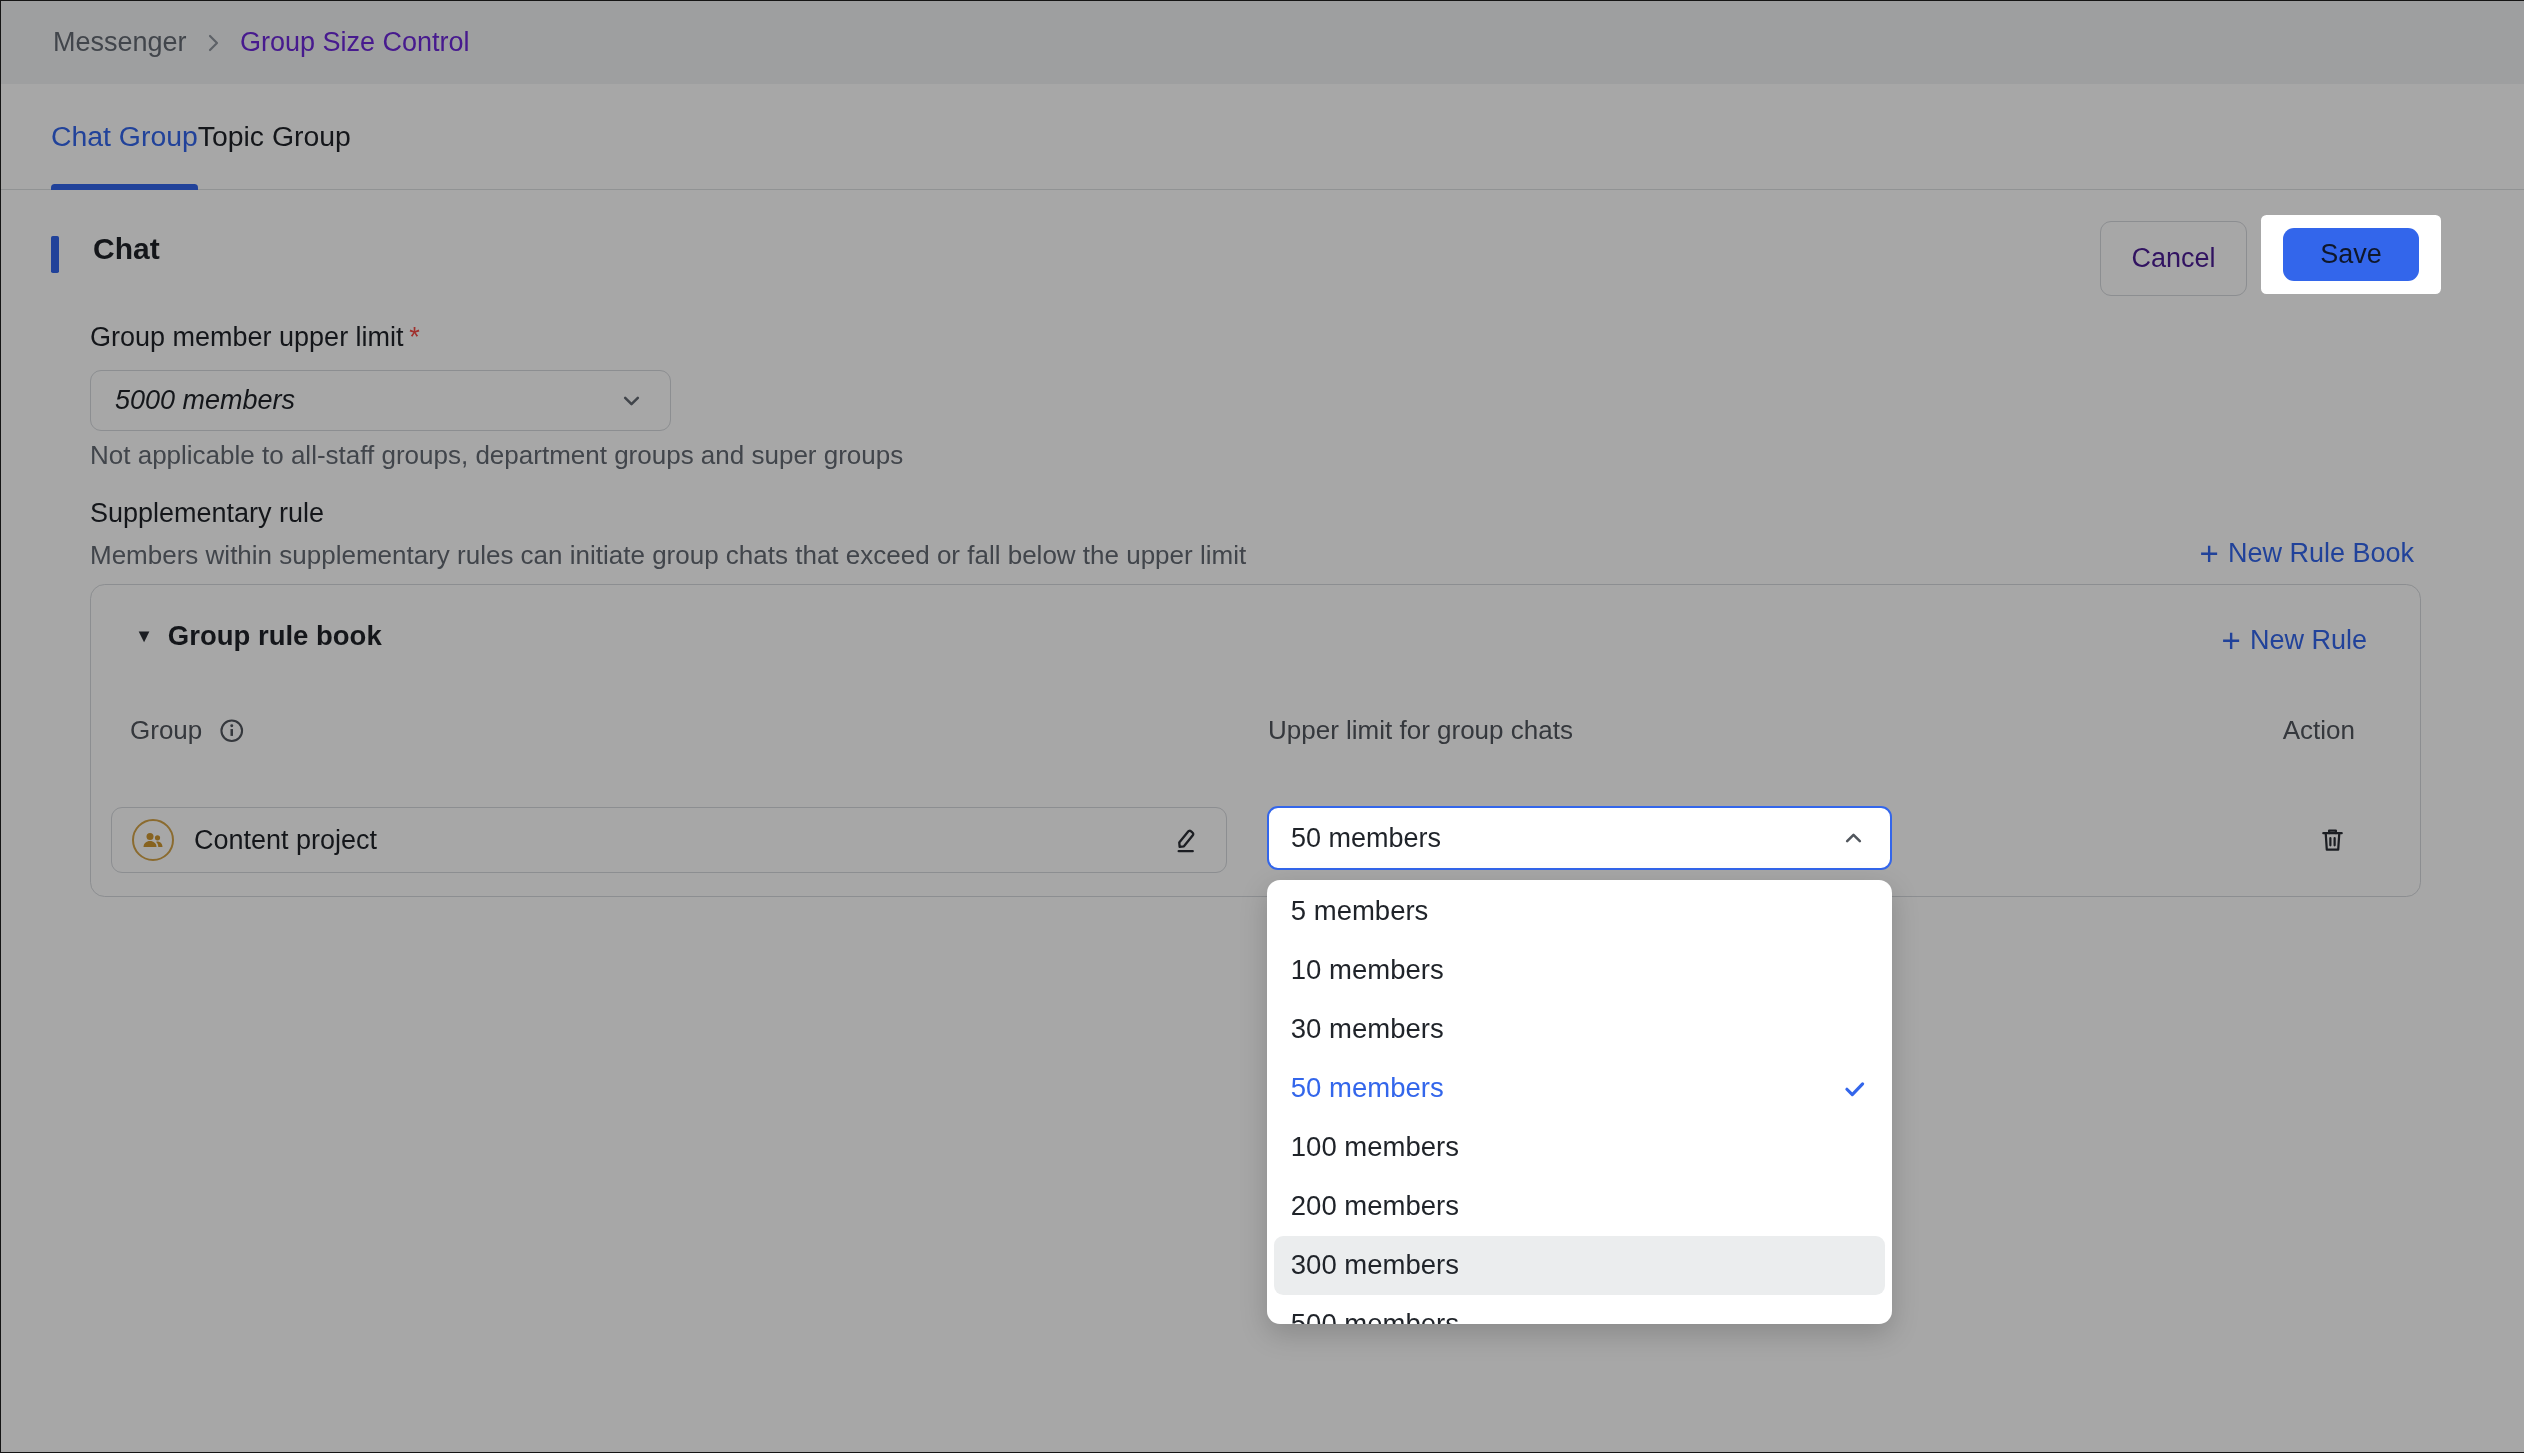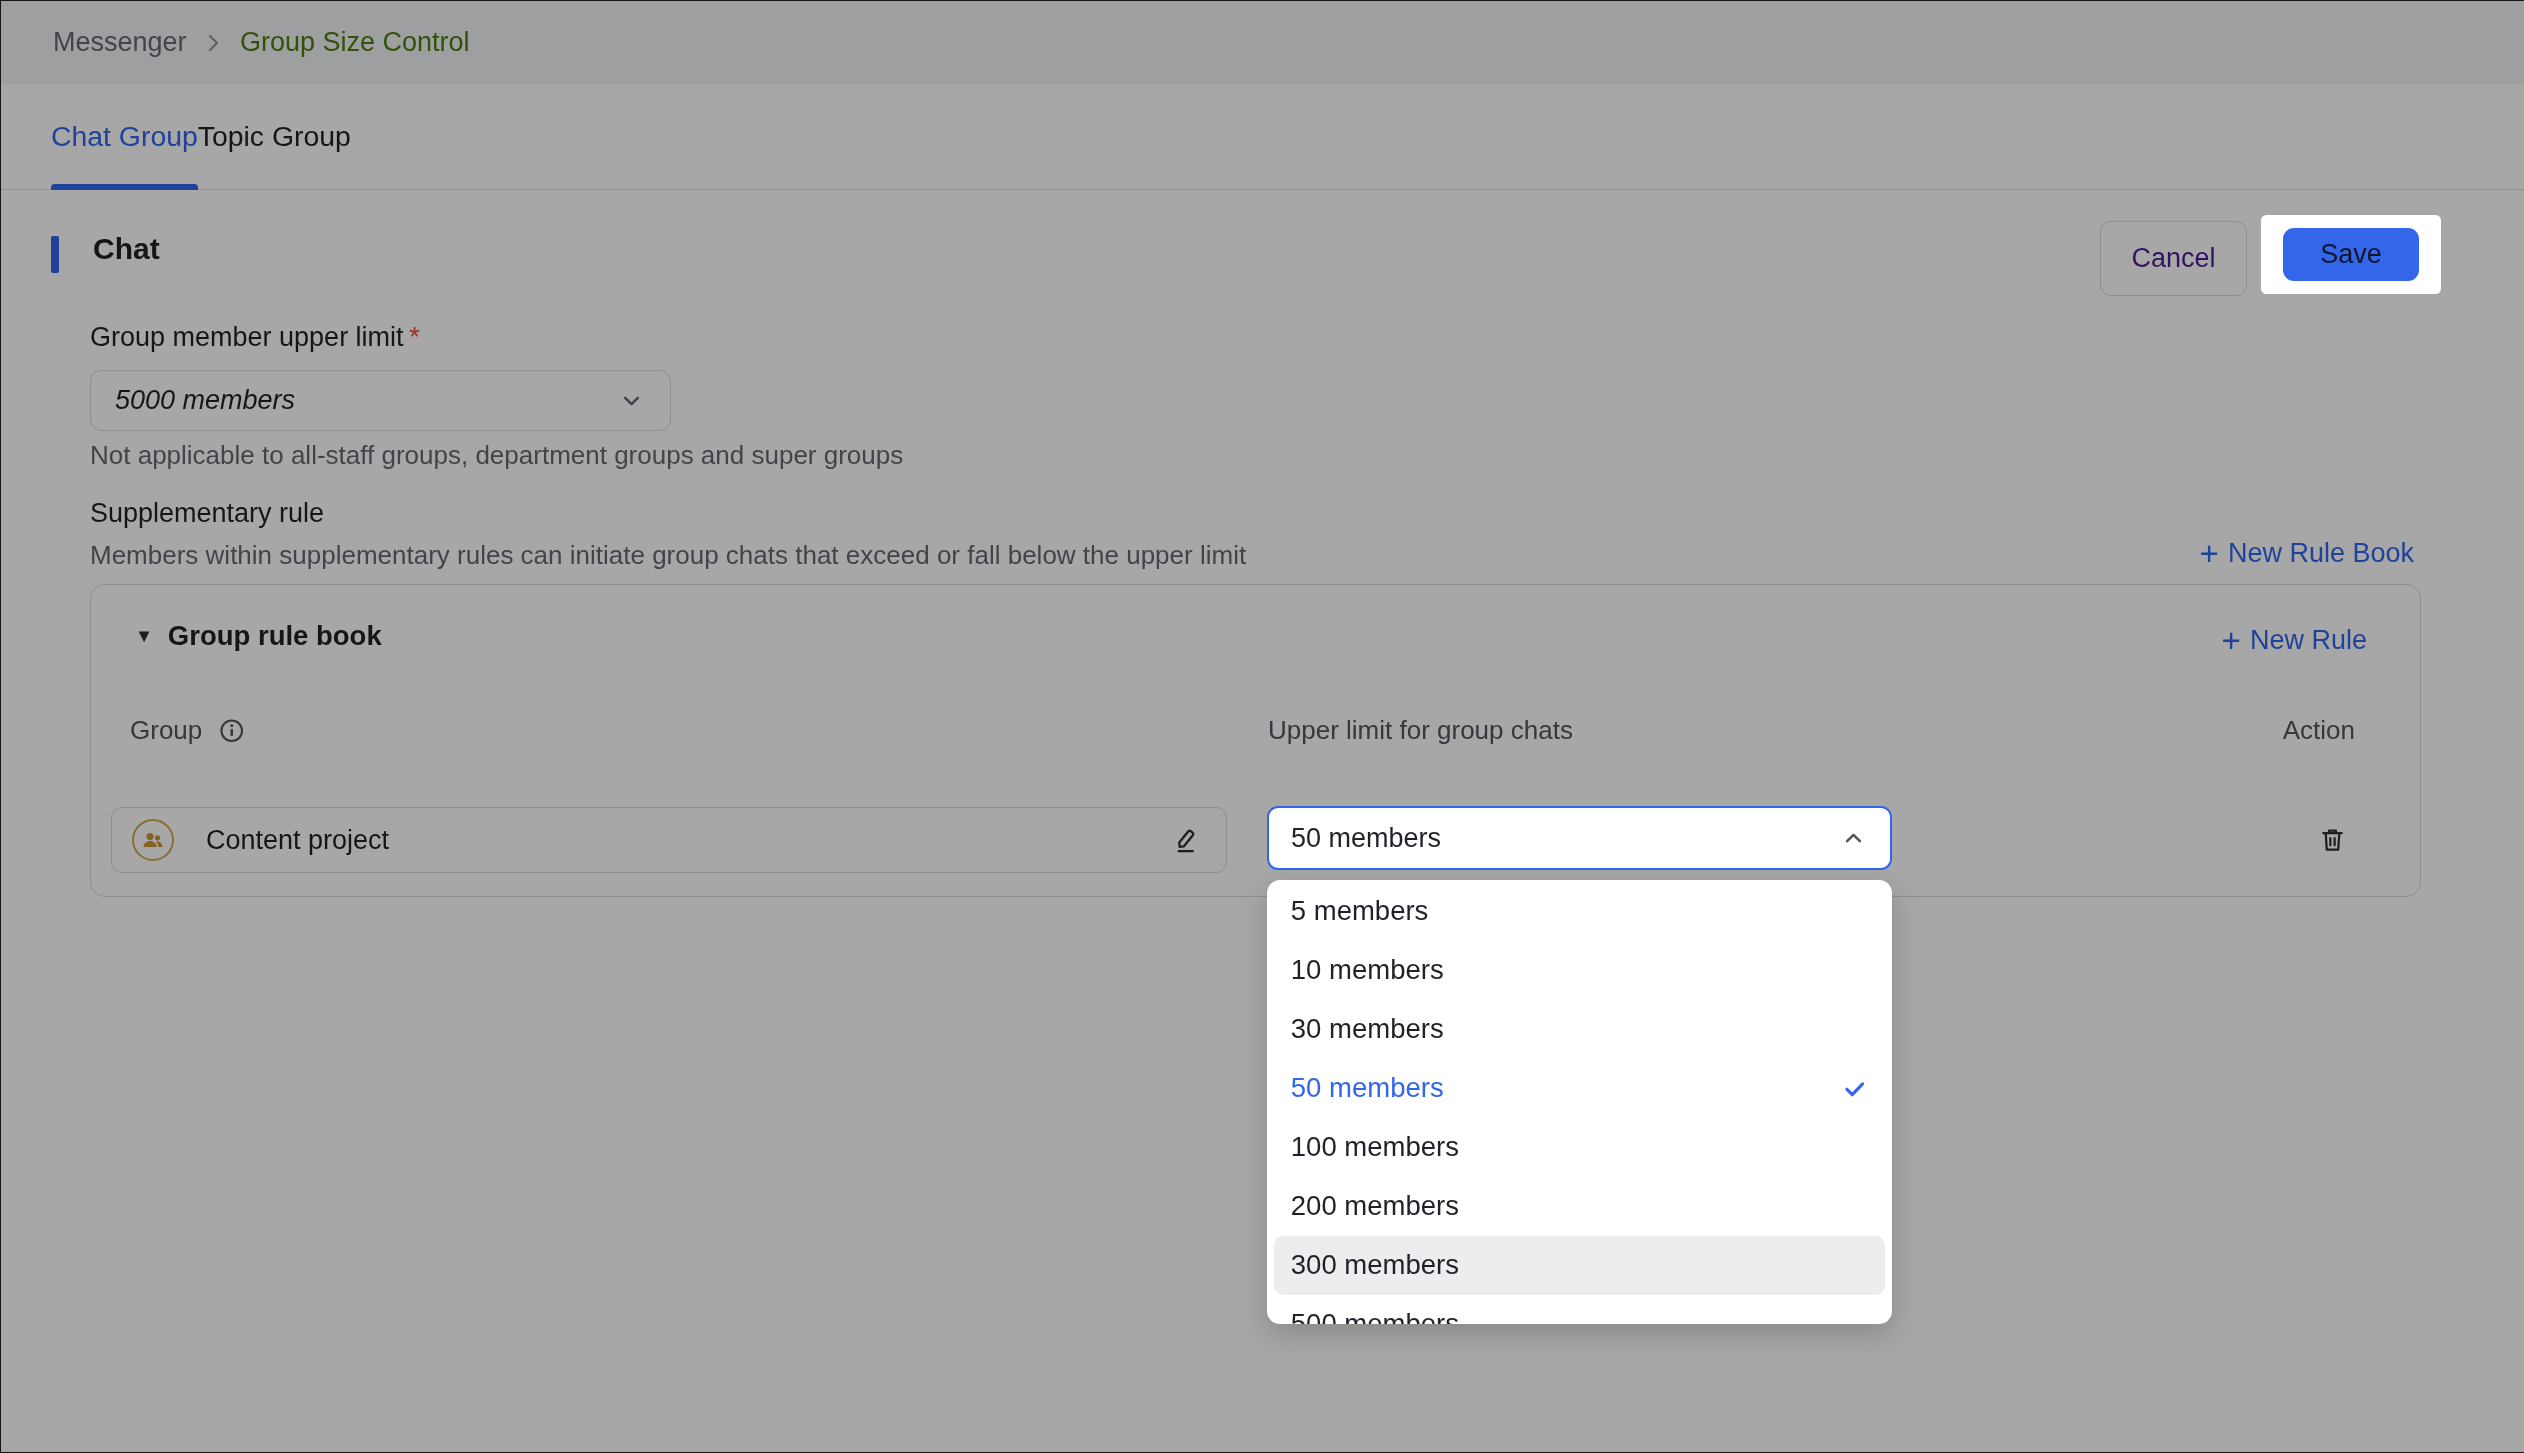--- a/index.html
+++ b/index.html
@@ -5,21 +5,21 @@
   html,body{margin:0;padding:0;background:#444;}
   .screen{
     position:relative;width:2525px;height:1453px;box-sizing:border-box;
     background:#ffffff;border:1.8px solid #151515;overflow:hidden;
     font-family:"Liberation Sans","DejaVu Sans",sans-serif;color:#1F2329;
   }
   
   .topbar{position:absolute;left:0;top:0;width:100%;height:83px;background:#F2F3F5;display:flex;align-items:center;padding-left:52px;box-sizing:border-box;}
   .crumb-parent{font-size:27px;color:#646A73;}
   .crumb-sep{display:flex;align-items:center;margin:0 14.7px;color:#8F959E;}
-  .crumb-current{font-size:27px;color:#4d7c0f;font-weight:500;}
+  .crumb-current{font-size:27px;color:#6d28d9;font-weight:500;}
   
   .tabbar{position:absolute;left:0;top:83px;width:100%;height:106px;background:#fff;border-bottom:1.8px solid #DEE0E3;display:flex;align-items:center;padding-left:50px;box-sizing:border-box;}
   .tab{position:relative;height:100%;display:flex;align-items:center;font-size:28.4px;color:#1F2329;cursor:pointer;}
   .tab.active{color:#3366EB;font-weight:500;}
   .tab.active::after{content:"";position:absolute;left:0;right:0;bottom:-0.9px;height:6.4px;background:#3366EB;border-radius:3.7px 3.7px 0 0;}
   
   .chat-bar{position:absolute;left:50px;top:235px;width:8.3px;height:37px;background:#3366EB;border-radius:1.8px;}
   .chat-title{position:absolute;left:92px;top:231px;font-size:30px;font-weight:600;}
   .btn{box-sizing:border-box;display:flex;align-items:center;justify-content:center;font-size:27px;border-radius:11px;cursor:pointer;}
   .btn-cancel{position:absolute;left:2099px;top:220px;width:147px;height:75px;background:#fff;border:1.8px solid #D6D9DD;color:#4c1d95;}
@@ -42,21 +42,21 @@
   .rb-caret{font-size:18.3px;color:#2B2F36;}
   .rb-title{font-size:27.5px;font-weight:600;}
   .new-rule{position:absolute;top:39px;right:53px;}
   .th{position:absolute;font-size:26px;color:#51565D;display:flex;align-items:center;gap:16px;}
   .th-group{left:39px;top:130px;}
   .th-limit{left:1177px;top:130px;}
   .th-action{top:130px;right:65px;}
   .info-ic{display:flex;color:#51565D;}
   .tag-box{position:absolute;left:20px;top:222px;width:1116px;height:66px;box-sizing:border-box;border:1.8px solid #D6D9DD;border-radius:11px;display:flex;align-items:center;padding:0 26px 0 20px;}
   .avatar{width:42px;height:42px;border-radius:50%;border:2.3px solid #D4A449;box-sizing:border-box;display:flex;align-items:center;justify-content:center;color:#CE9732;}
-  .tag-name{margin-left:32px;font-size:27px;}
+  .tag-name{margin-left:20px;font-size:27px;}
   .edit-btn{margin-left:auto;display:flex;color:#2B2F36;cursor:pointer;}
   .trash-btn{position:absolute;top:239px;right:72px;display:flex;color:#2B2F36;cursor:pointer;}
   
   .select-open{position:absolute;left:1266px;top:805px;width:625px;height:64px;box-sizing:border-box;border:2.3px solid #3366EB;border-radius:11px;background:#fff;display:flex;align-items:center;padding:0 22px;font-size:27px;z-index:60;cursor:pointer;}
   .select-open .chev{margin-left:auto;display:flex;color:#51565D;}
   .menu{position:absolute;left:1266px;top:879px;width:625px;height:444px;box-sizing:border-box;background:#fff;border-radius:13px;box-shadow:0 9.2px 27.5px rgba(0,0,0,0.18);z-index:60;overflow:hidden;padding-top:1.8px;}
   .menu-item{height:59px;margin:0 7.3px;border-radius:9.2px;display:flex;align-items:center;padding:0 16.5px;font-size:27.5px;color:#1F2329;cursor:pointer;}
   .menu-item.selected{color:#3366EB;}
   .menu-item.hovered{background:#EBEDEE;}
   .menu-item .check{margin-left:auto;display:flex;color:#3366EB;}

